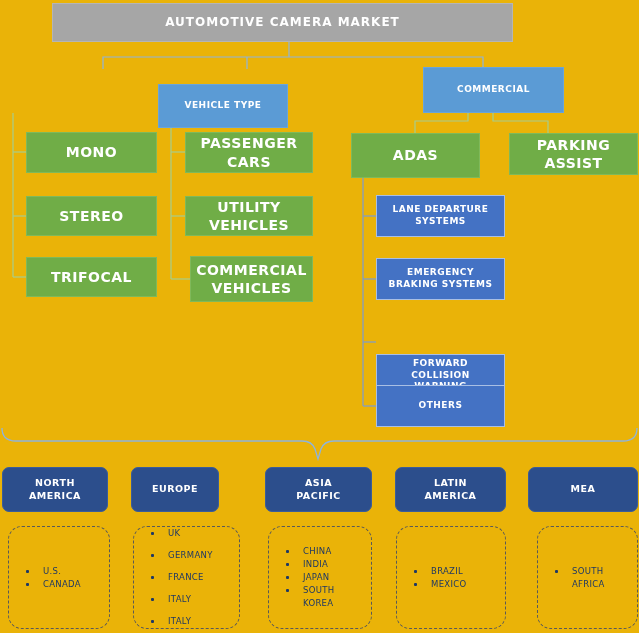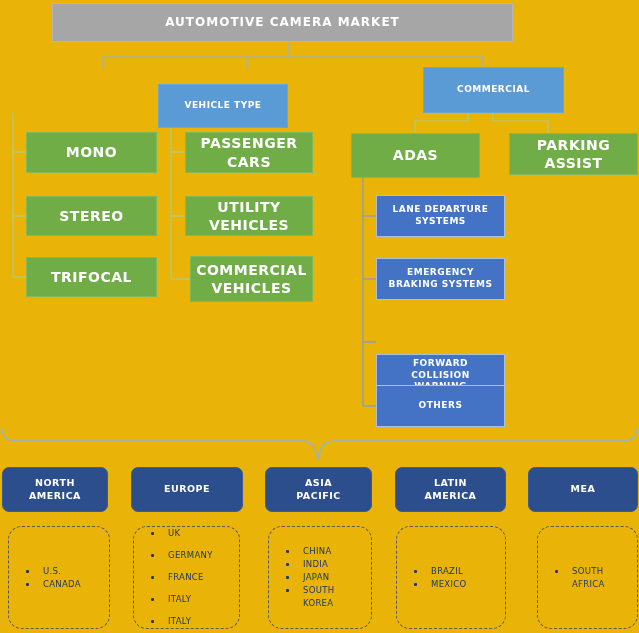--- a/index.html
+++ b/index.html
@@ -91,21 +91,21 @@
 SYSTEMS</div>
   <div class="box lvl3" style="left:376px;top:258px;width:129px;height:42px;">EMERGENCY
 BRAKING SYSTEMS</div>
   <div class="box lvl3" style="left:376px;top:321px;width:129px;height:43px;margin-top:33px;">FORWARD
 COLLISION
 WARNING</div>
   <div class="box lvl3" style="left:376px;top:385px;width:129px;height:42px;">OTHERS</div>
 
   <div class="box region" style="left:2px;top:467px;width:106px;height:45px;">NORTH
 AMERICA</div>
-  <div class="box region" style="left:131px;top:467px;width:112px;height:45px;">EUROPE</div>
+  <div class="box region" style="left:131px;top:467px;width:88px;height:45px;">EUROPE</div>
   <div class="box region" style="left:265px;top:467px;width:107px;height:45px;">ASIA
 PACIFIC</div>
   <div class="box region" style="left:395px;top:467px;width:111px;height:45px;">LATIN
 AMERICA</div>
   <div class="box region" style="left:528px;top:467px;width:110px;height:45px;">MEA</div>
 
   <div class="dashedbox" style="left:8px;top:526px;width:102px;height:103px;">
     <div class="country"><span class="bullet"></span><span>U.S.</span></div>
     <div class="country"><span class="bullet"></span><span>CANADA</span></div>
   </div>

